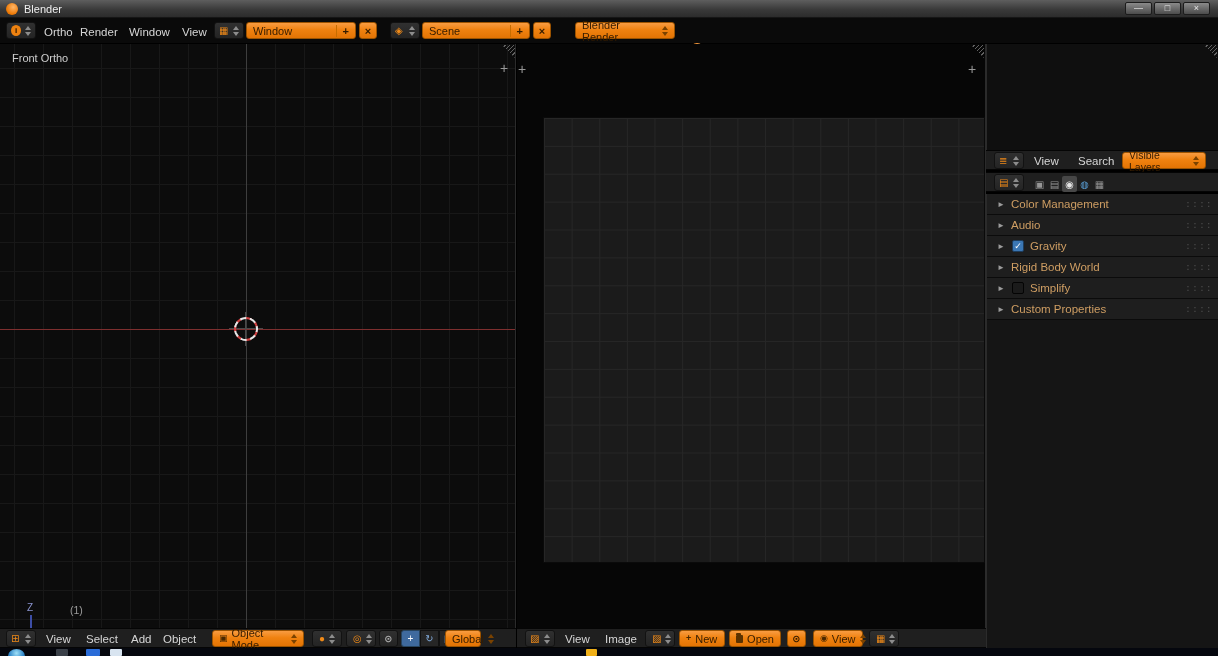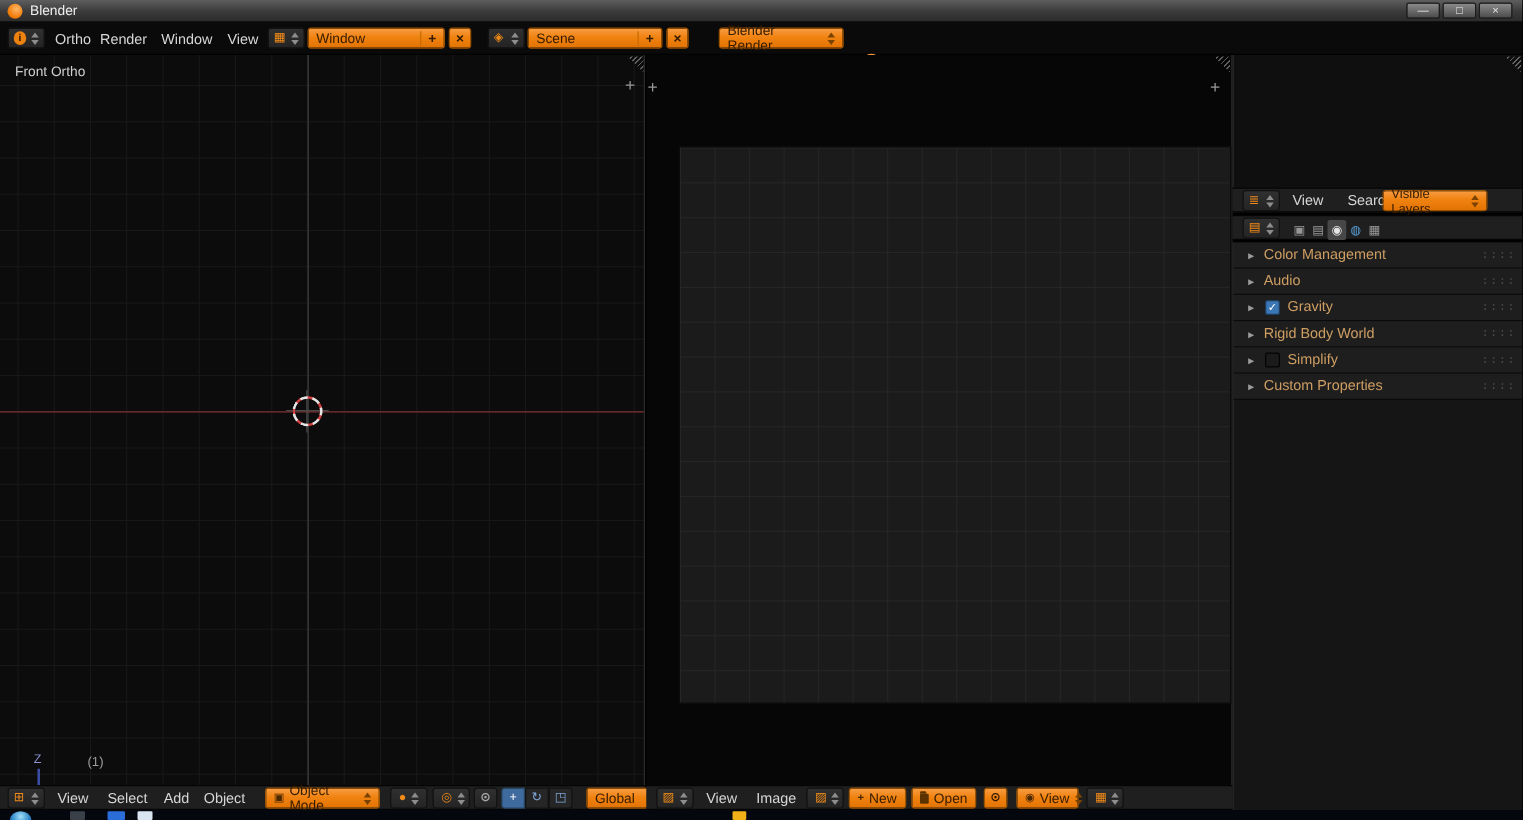--- a/index.html
+++ b/index.html
@@ -180,21 +180,21 @@
 
 <div class="outcontent"></div>
 
 <div class="hdr" style="left:986px;top:150px;width:232px">
   <div class="btn dbtn etype" style="left:8px">
     <span class="eglyph">≣</span>
     <span class="spin"></span>
   </div>
   <span class="menu" style="left:48px">View</span>
   <span class="menu" style="left:92px">Search</span>
-  <div class="btn obtn" style="left:120px;width:84px;font-size:10.5px">
+  <div class="btn obtn" style="left:136px;width:84px;font-size:10.5px">
     <span>Visible Layers</span>
     <span class="spin"></span>
   </div>
 </div>
 
 <div class="hdr" style="left:986px;top:172px;width:232px">
   <div class="btn dbtn etype" style="left:8px">
     <span class="eglyph">▤</span>
     <span class="spin"></span>
   </div>
@@ -263,21 +263,21 @@
     <span class="spin"></span>
   </div>
   <div class="btn dbtn sq" style="left:379px;width:19px">
     <span class="gglyph">⊙</span>
   </div>
   <div class="manip" style="left:401px">
     <span class="mbtn active">+</span>
     <span class="mbtn">↻</span>
     <span class="mbtn">◳</span>
   </div>
-  <div class="btn obtn" style="left:469px;width:64px">
+  <div class="btn obtn" style="left:445px;width:36px">
     <span>Global</span>
     <span class="spin"></span>
   </div>
 </div>
 
 <div class="hdr" style="left:517px;top:628px;width:469px">
   <div class="btn dbtn etype" style="left:8px">
     <span class="eglyph">▨</span>
     <span class="spin"></span>
   </div>

